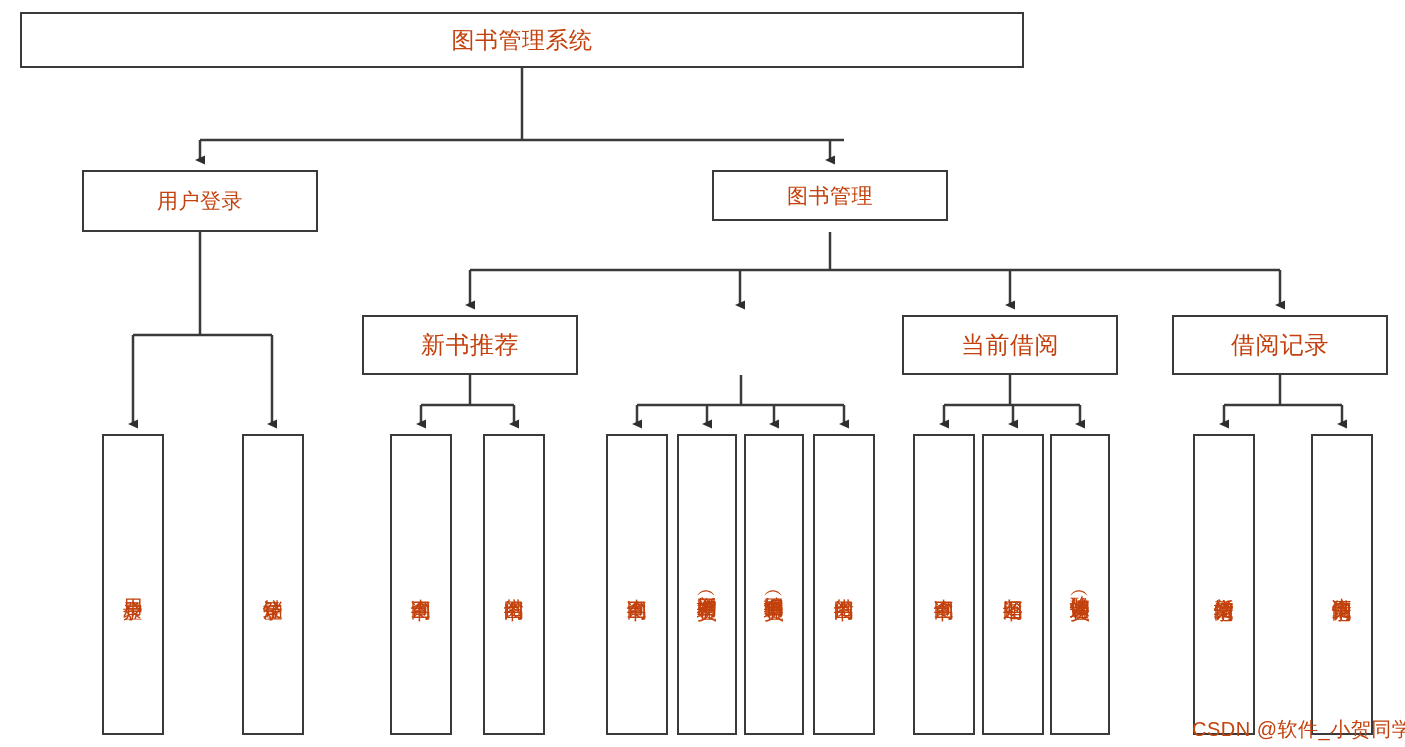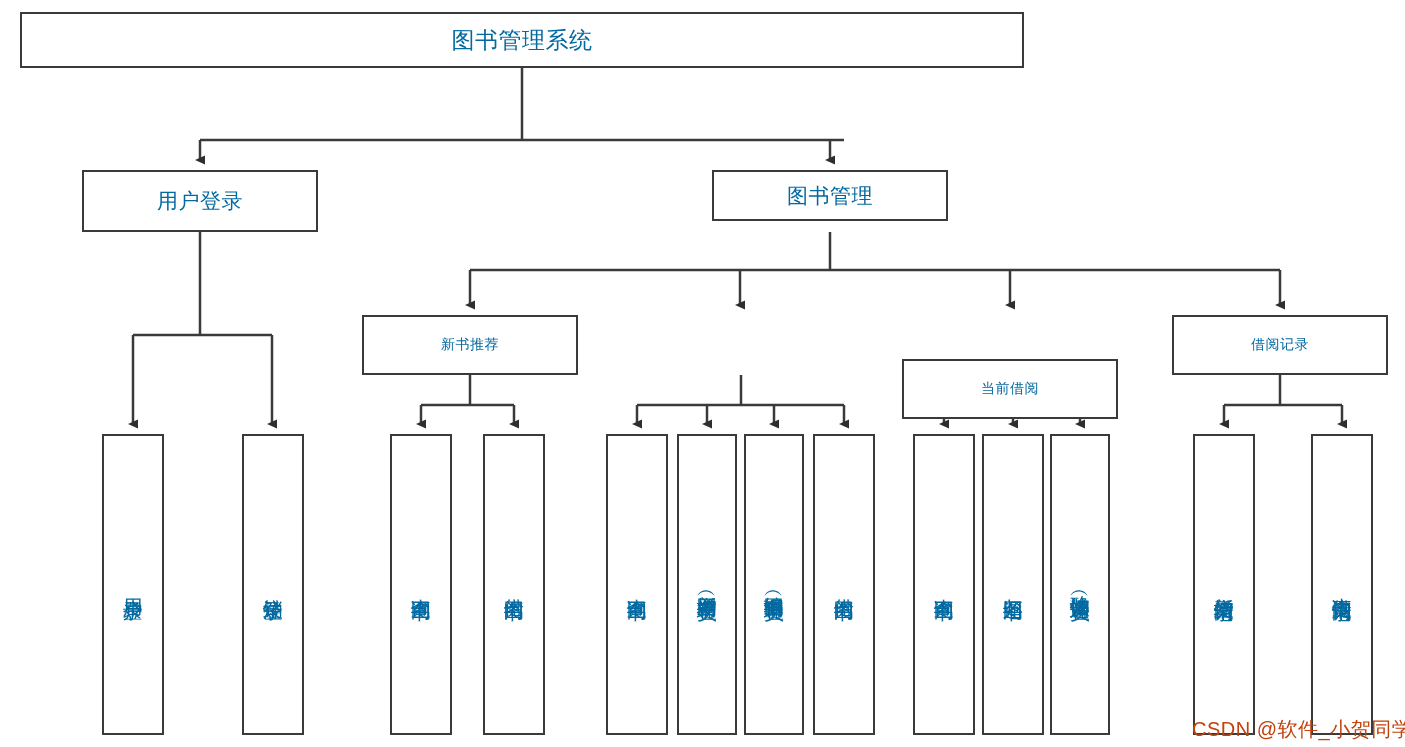--- a/index.html
+++ b/index.html
@@ -18,31 +18,31 @@
     overflow: hidden;
   }
   .node {
     position: absolute;
     box-sizing: border-box;
     border: 2.5px solid #3a3a3a;
     background: #ffffff;
     display: flex;
     align-items: center;
     justify-content: center;
-    color: #0369a1;
+    color: #c2410c;
     letter-spacing: 0.5px;
   }
   .node.root {
     font-size: 23px;
   }
   .node.lvl2 {
     font-size: 21px;
   }
   .node.lvl3 {
-    font-size: 14px;
+    font-size: 24px;
     align-items: center;
   }
   .node.leaf {
     font-size: 20px;
     writing-mode: vertical-rl;
     text-orientation: upright;
     line-height: 1.12;
     letter-spacing: 1px;
     padding: 6px 0;
     text-align: center;
@@ -130,21 +130,21 @@
   <div class="node lvl2" style="left:82px;top:170px;width:236px;height:62px;">
     <span>用户登录</span>
   </div>
   <div class="node lvl2" style="left:712px;top:170px;width:236px;height:51px;">
     <span>图书管理</span>
   </div>
 
   <div class="node lvl3" style="left:362px;top:315px;width:216px;height:60px;">
     <span>新书推荐</span>
   </div>
-  <div class="node lvl3" style="left:902px;top:315px;width:216px;height:60px;margin-top:44px;">
+  <div class="node lvl3" style="left:902px;top:315px;width:216px;height:60px;">
     <span>当前借阅</span>
   </div>
   <div class="node lvl3" style="left:1172px;top:315px;width:216px;height:60px;">
     <span>借阅记录</span>
   </div>
 
   <div class="node leaf" style="left:102px;top:434px;width:62px;height:301px;">
     <span class="vtext">用户登录</span>
   </div>
   <div class="node leaf" style="left:242px;top:434px;width:62px;height:301px;">

